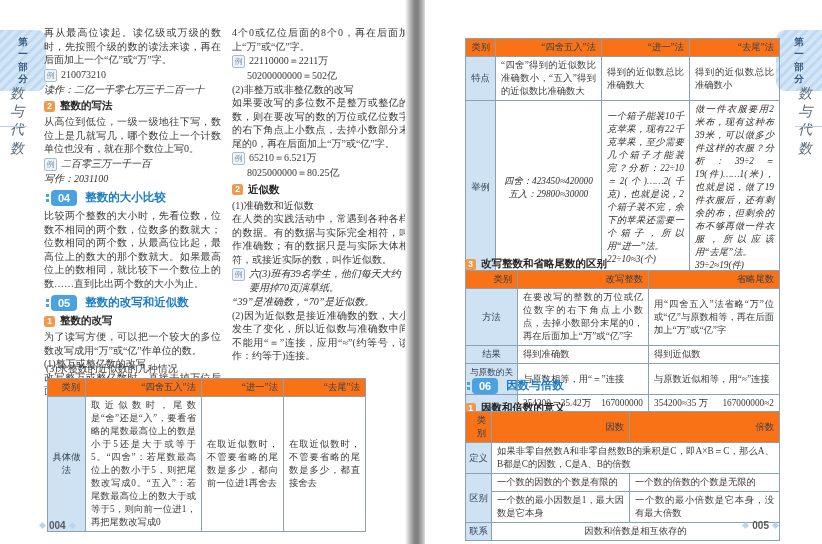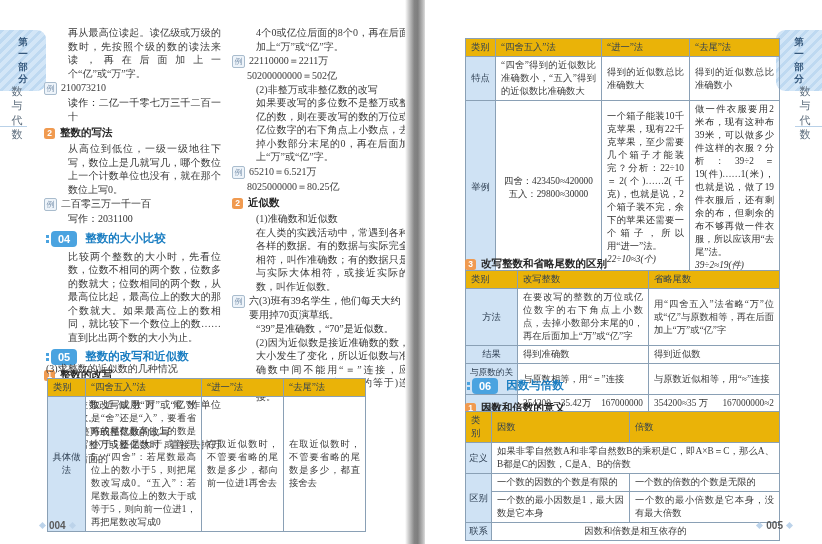--- a/index.html
+++ b/index.html
@@ -19,32 +19,32 @@
   .vtext{width:1em;word-break:break-all;line-height:1.3;text-align:center;margin:0 auto;}
   .tab{
     position:absolute;top:30px;width:46px;padding:6px 0;
     background:repeating-linear-gradient(135deg,#bed9f1 0 3px,#d3e6f7 3px 7px);
     color:#35587c;font-family:"Liberation Sans",sans-serif;font-weight:bold;font-size:9.5px;
   }
   .tab-left{left:0;border-radius:0 9px 9px 0;}
   .tab-right{right:0;border-radius:9px 0 0 9px;}
   .subject{
     position:absolute;top:84px;width:34px;
-    color:#5b6b7b;font-family:"Liberation Sans",sans-serif;font-size:11px;
+    color:#5b6b7b;font-family:"Liberation Sans",sans-serif;font-size:14px;font-style:italic;
   }
   .subject-left{left:0;}
   .subject-right{right:0;}
   .siderule{position:absolute;top:126px;width:27px;height:1px;background:#b9d1e8;}
   .siderule-left{left:0;}
   .siderule-right{right:0;}
   
   .cols{position:absolute;left:44px;top:26px;width:365px;display:flex;gap:11px;}
   .col{width:177px;}
-  .p{font-size:10px;line-height:13.5px;text-align:justify;margin-left:24px;}
-  .kai{color:#303030;}
+  .p{font-size:10px;line-height:13.5px;text-align:justify;}
+  .kai{font-style:italic;color:#303030;}
   .exline{font-size:10px;line-height:13.5px;margin:1px 0;display:flex;gap:4px;align-items:flex-start;}
   .exbox{
     flex:none;width:11px;height:11px;line-height:11px;margin-top:1px;text-align:center;
     font-size:8px;font-style:normal;color:#7b93ad;border:1px solid #a9bccd;background:#eef4fa;
     border-radius:2px;font-family:"Liberation Sans",sans-serif;
   }
   .exindent{font-size:10px;line-height:13.5px;padding-left:15px;}
   .h-orange{display:flex;align-items:center;gap:5px;margin:3px 0 2px;
     font-family:"Liberation Sans",sans-serif;font-weight:bold;font-size:10.5px;color:#262626;}
   .obadge{flex:none;width:11px;height:11px;background:#f09a50;color:#fff;font-size:8.5px;line-height:11px;
@@ -52,38 +52,38 @@
   .h-section{display:flex;align-items:flex-start;gap:8px;margin:5px 0 3px 7px;}
   .nbadge{position:relative;background:#4aa3e0;color:#fff;font-family:"Liberation Sans",sans-serif;
     font-weight:bold;font-size:11px;line-height:16px;padding:0 7px;border-radius:4px;}
   .nbadge::before{content:"";position:absolute;left:-5px;top:4px;width:3px;height:3px;
     background:#4aa3e0;box-shadow:0 5px 0 #4aa3e0;}
   .h-section .ht{color:#1b7ec2;font-family:"Liberation Sans",sans-serif;font-weight:bold;font-size:11.5px;}
   
   table{border-collapse:collapse;table-layout:fixed;}
   td{border:1px solid #8aa0b5;padding:2px 5px;font-size:9.3px;line-height:13px;
      text-align:justify;vertical-align:middle;}
-  td.hd{background:#eab308;text-align:left;font-size:9.3px;color:#2e3f52;}
+  td.hd{background:#f97316;text-align:right;font-size:9.3px;color:#2e3f52;}
   td.lab{background:#cfe2f4;text-align:center;color:#2e3f52;padding:2px 2px;}
   td.ctr{text-align:center;}
   .tcaption{position:absolute;left:46px;top:362px;font-size:10px;}
   .ltable{position:absolute;left:47px;top:378px;width:318px;}
   .t1{position:absolute;left:40px;top:38px;width:314px;}
   .t2{position:absolute;left:40px;top:270px;width:314px;}
   .t3{position:absolute;left:40px;top:411px;width:314px;}
   .contlabel{position:absolute;right:44px;top:38px;font-size:15px;color:#444;}
   .h3row{position:absolute;left:40px;top:254px;}
   .h06row{position:absolute;left:40px;top:378px;margin:0 0 0 7px;}
   .h1row{position:absolute;left:40px;top:398px;}
   .result{text-align:left;font-style:italic;}
   
   .pagenum{position:absolute;bottom:13px;font-family:"Liberation Sans",sans-serif;
     font-weight:bold;font-size:10px;color:#5a5a5a;display:flex;align-items:center;gap:4px;}
   .pn-left{left:40px;}
-  .pn-right{right:30px;}
+  .pn-right{right:44px;}
   .diamond{width:5px;height:5px;background:#bcd3ea;transform:rotate(45deg);}
 </style>
 </head>
 <body>
 
 <div class="page page-left">
 
   <div class="tab tab-left">
     <div class="vtext">第一部分</div>
   </div>

